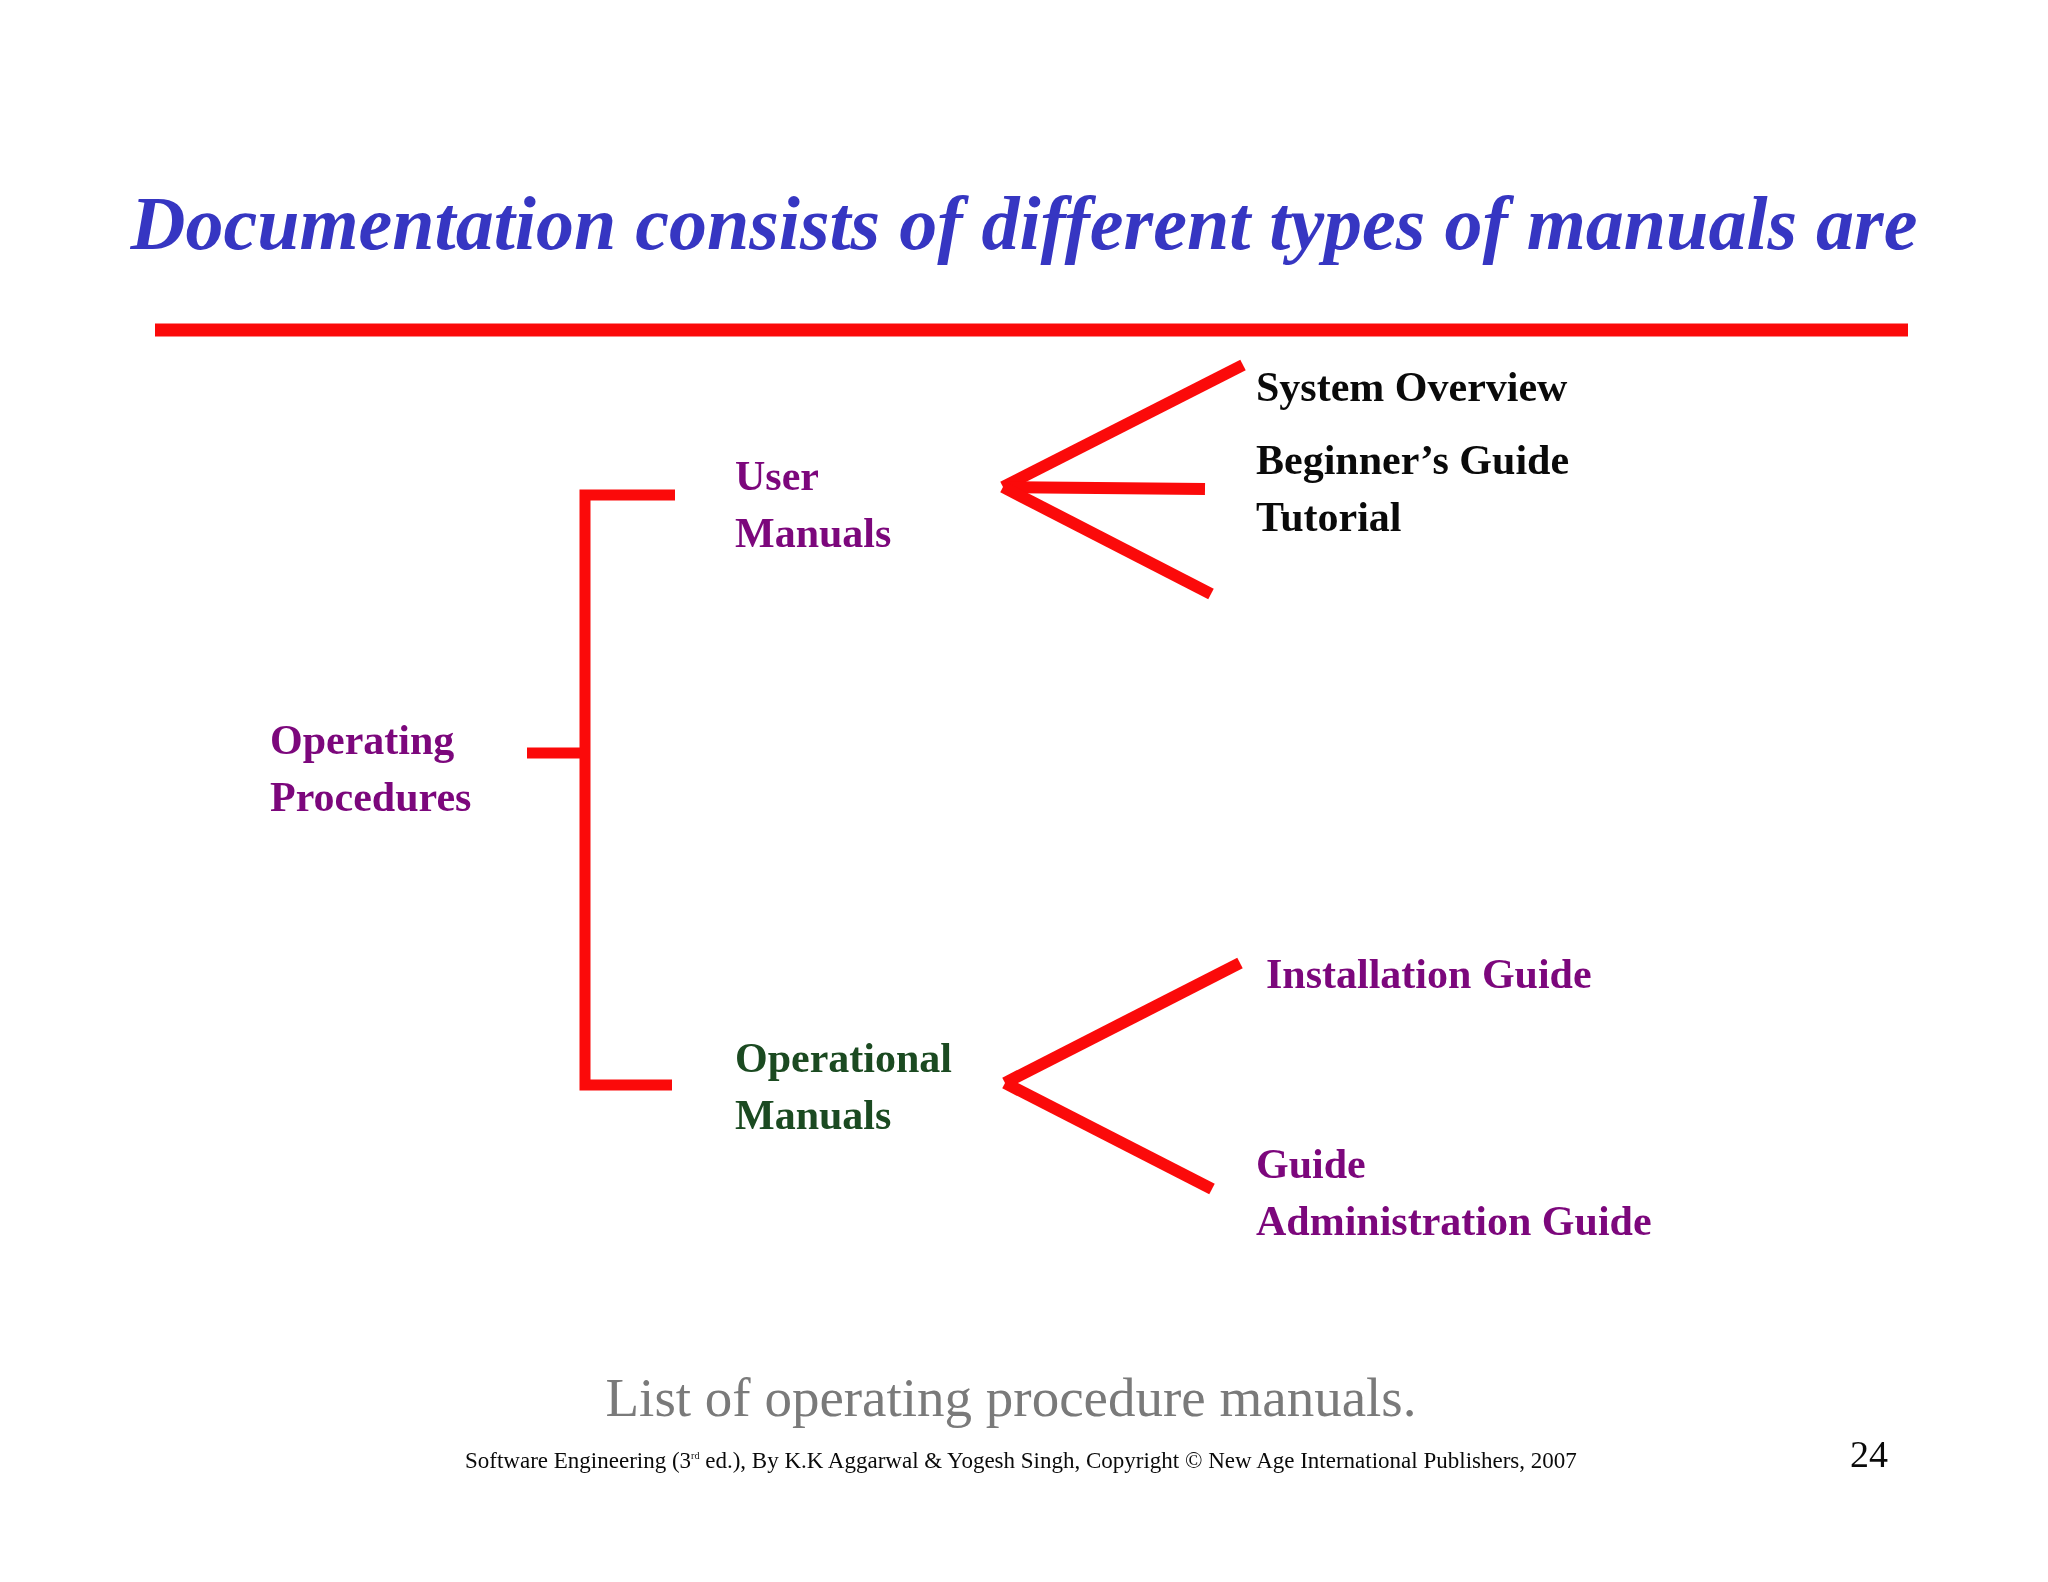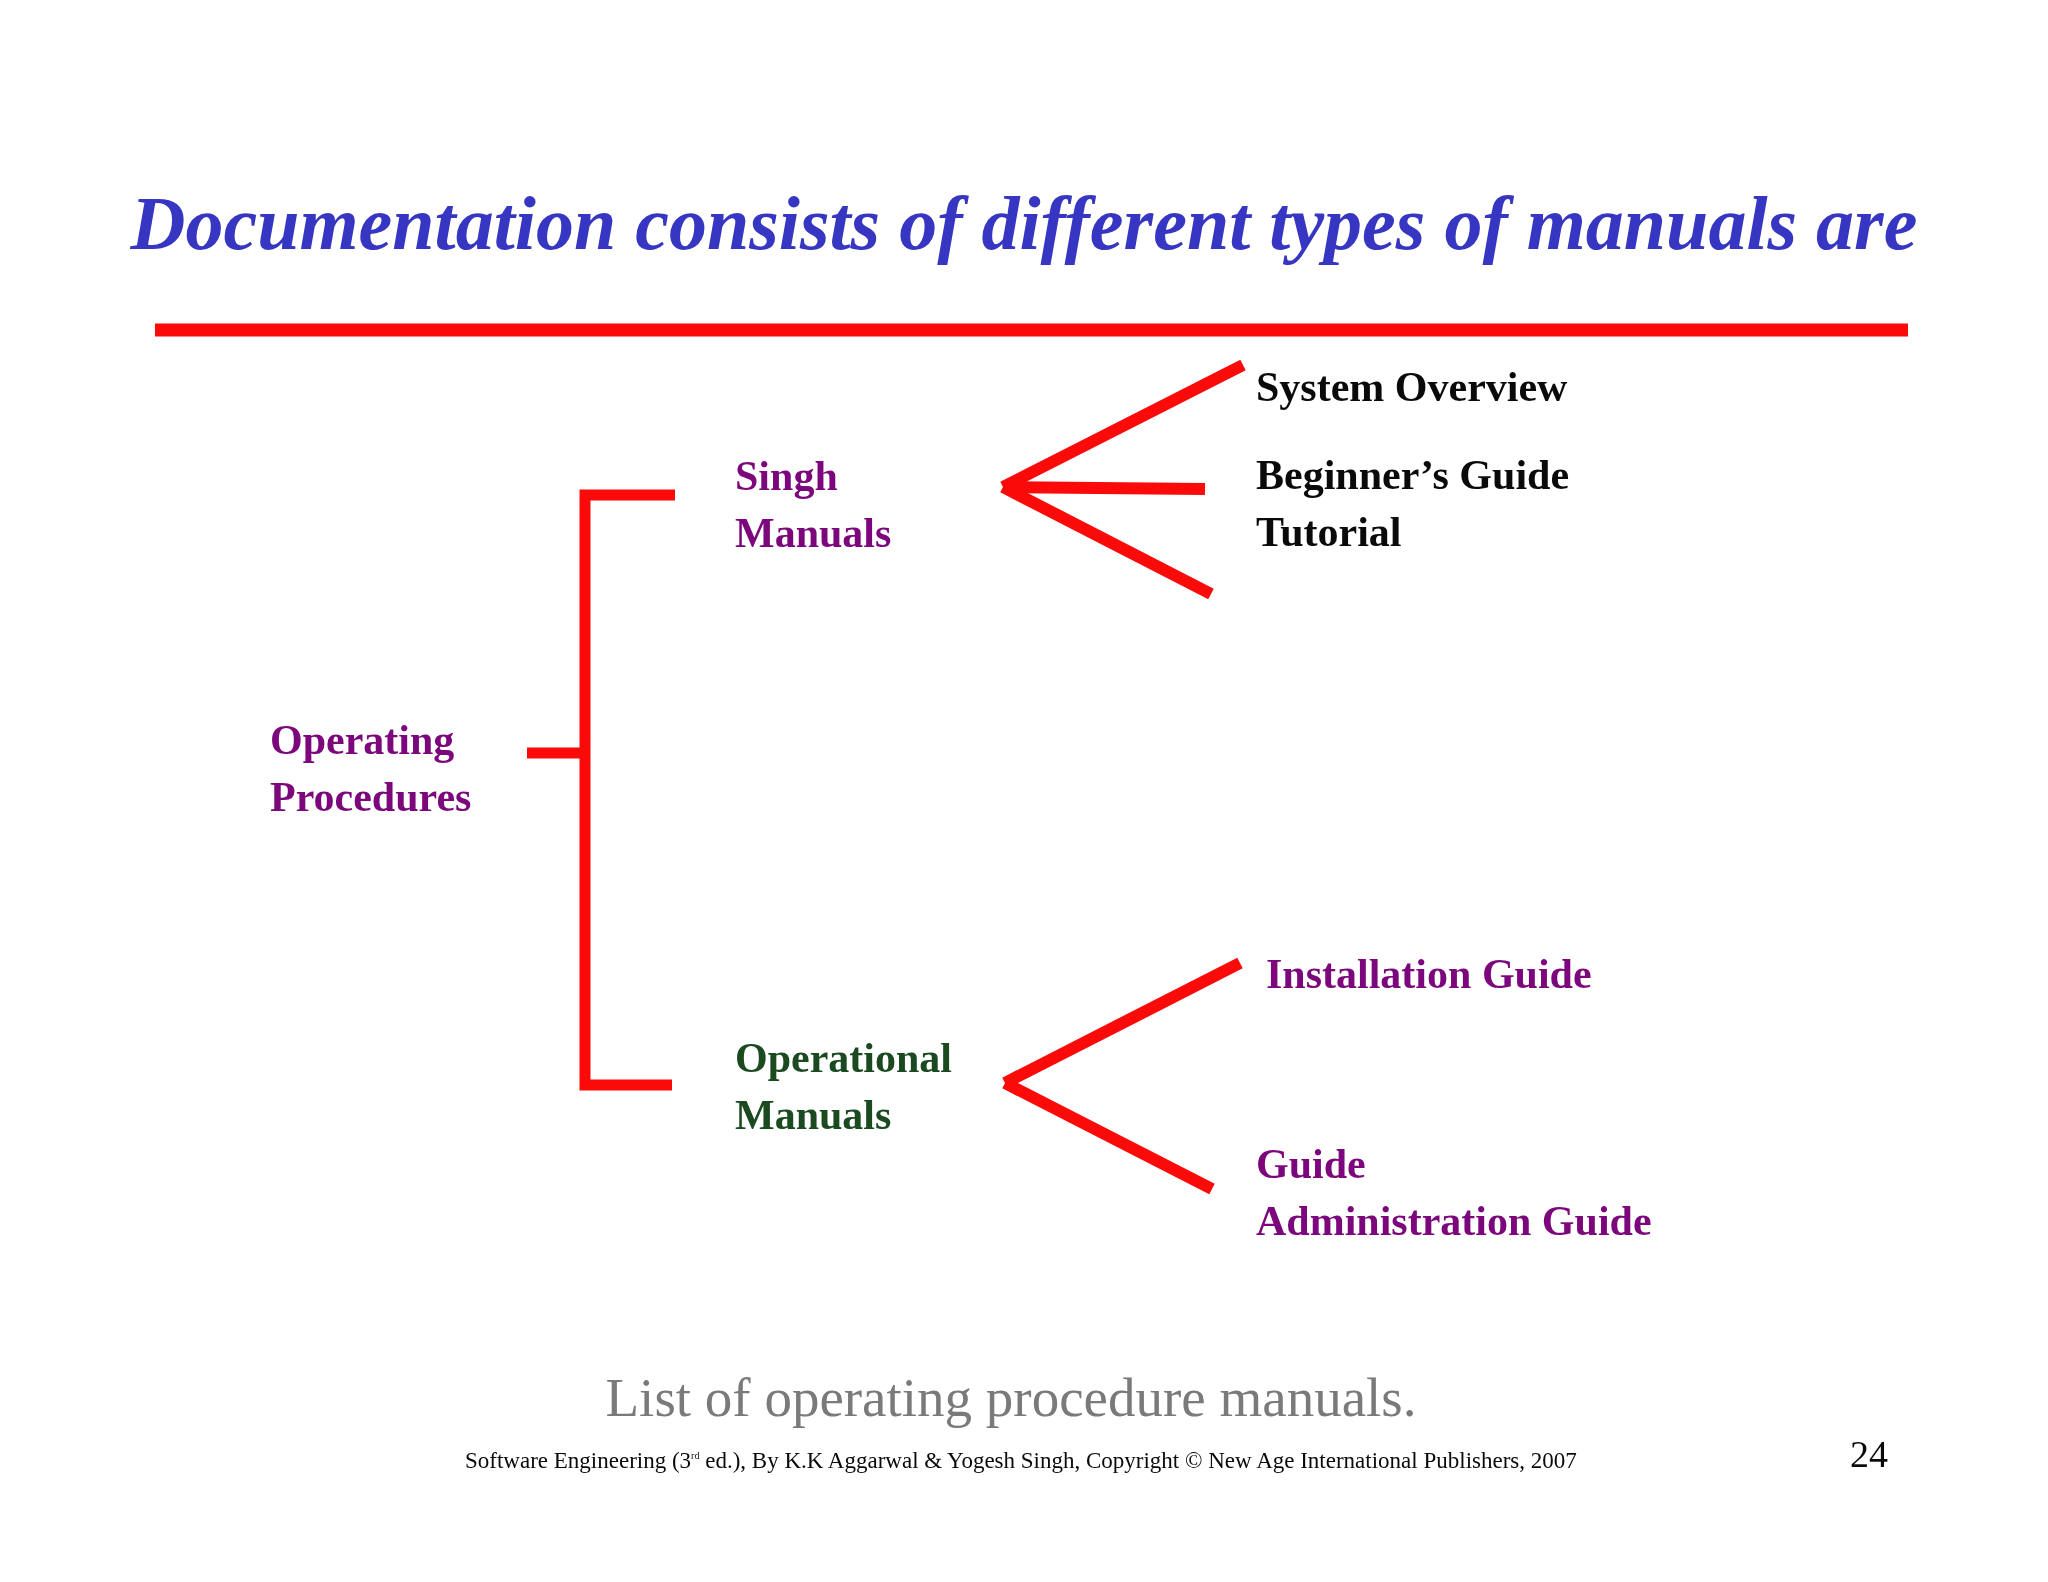--- a/index.html
+++ b/index.html
@@ -85,34 +85,34 @@
     <line x1="1005" y1="1083" x2="1240" y2="963" stroke="#fb0a0a" stroke-width="12"></line>
     <line x1="1005" y1="1083" x2="1212" y2="1189" stroke="#fb0a0a" stroke-width="12"></line>
   </svg>
 
   <div class="node purple" style="left:270px;top:712px;">
     <div>Operating</div>
     <div>Procedures</div>
   </div>
 
   <div class="node purple" style="left:735px;top:448px;">
-    <div>Singh</div>
+    <div>User</div>
     <div>Manuals</div>
   </div>
 
   <div class="node green" style="left:735px;top:1030px;">
     <div>Operational</div>
     <div>Manuals</div>
   </div>
 
   <div class="node black" style="left:1256px;top:359px;">
     <div>System Overview</div>
   </div>
 
-  <div class="node black" style="left:1256px;top:447px;">
+  <div class="node black" style="left:1256px;top:432px;">
     <div>Beginner’s Guide</div>
     <div>Tutorial</div>
   </div>
 
 
   <div class="node purple" style="left:1266px;top:946px;">
     <div>Installation Guide</div>
   </div>
 
   <div class="node purple" style="left:1256px;top:1136px;">

